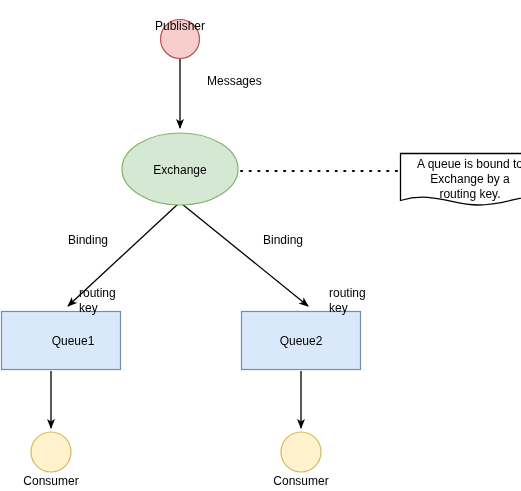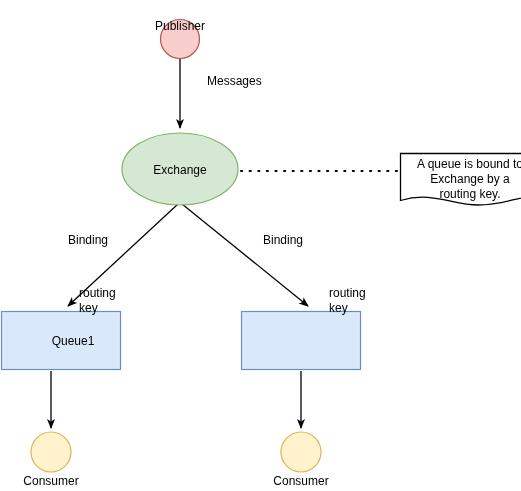--- a/index.html
+++ b/index.html
@@ -93,20 +93,21 @@
 
     <path d="M400.5,153.5 L540,153.5 L540,196 C517,196 505,205 478,205 C452,205 432,191 400.5,200.5 Z" fill="#ffffff" stroke="#000000" stroke-width="1.3" stroke-linejoin="miter"></path>
   </svg>
 
   <div class="node-label" style="left:130px; top:4px; width:100px;margin-top:15px;">Publisher</div>
 
   <div class="node-label" style="left:130px; top:163px; width:100px;">Exchange</div>
 
   <div class="node-label" style="left:23px; top:334px; width:100px;">Queue1</div>
 
+  <div class="node-label" style="left:251px; top:334px; width:100px;">Queue2</div>
 
   <div class="node-label" style="left:1px; top:474px; width:100px;">Consumer</div>
 
   <div class="node-label" style="left:251px; top:474px; width:100px;">Consumer</div>
 
   <div class="lbl" style="left:195px; top:75px;margin-left:12px;">Messages</div>
 
   <div class="lbl lbl-center" style="left:48px; top:234px; width:80px;">Binding</div>
 
   <div class="lbl lbl-center" style="left:243px; top:234px; width:80px;">Binding</div>

